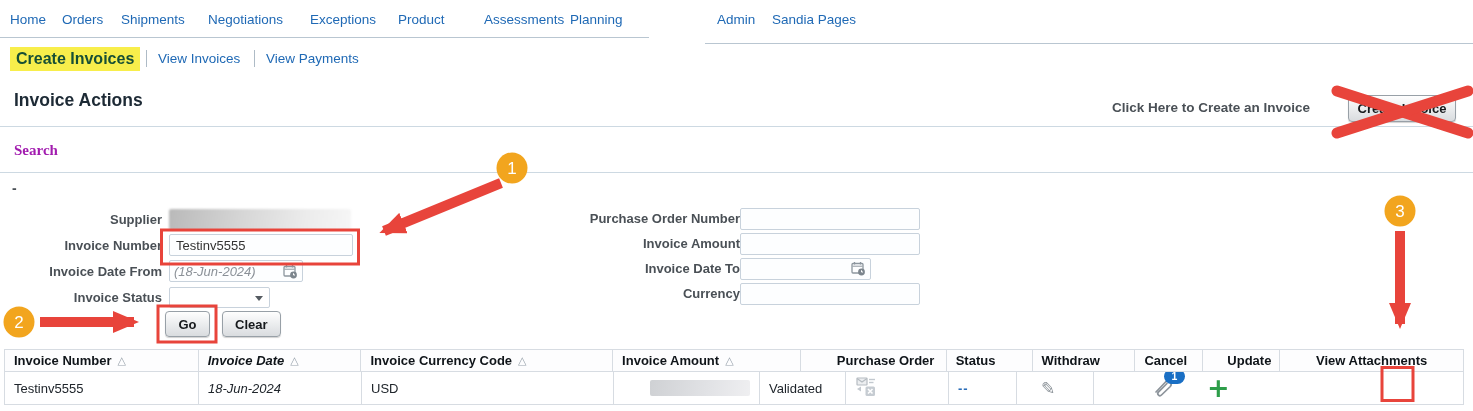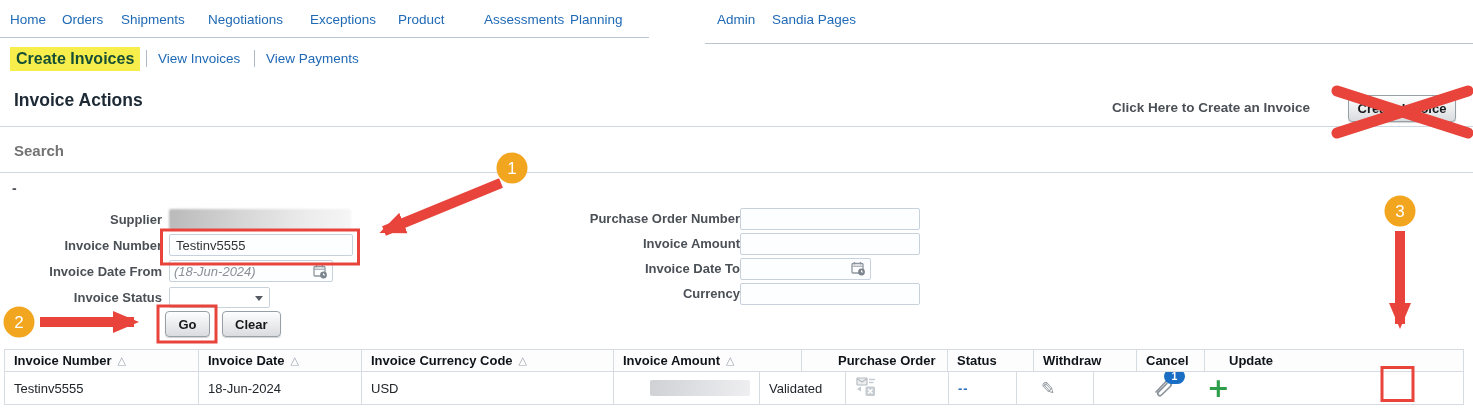--- a/index.html
+++ b/index.html
@@ -21,51 +21,51 @@
   .subnav-sep{position:absolute;top:50px;width:1px;height:17px;background:#aebbc6;}
 
   
   .page-title{position:absolute;left:14px;top:90px;font-size:17.5px;font-weight:bold;color:#1d2a35;}
   .create-hint{position:absolute;left:1112px;top:100px;font-size:13.5px;font-weight:bold;color:#4a5056;}
   .btn{background:linear-gradient(#fefefe,#d9dcdf);border:1px solid #98a0a7;border-radius:4px;font-family:"Liberation Sans",sans-serif;font-weight:bold;font-size:13px;color:#16191c;padding:4px 10px;box-shadow:0 1px 1px rgba(0,0,0,.18);cursor:pointer;}
   .create-btn{position:absolute;left:1348px;top:95px;width:108px;height:27px;padding:0;}
   .hr{position:absolute;left:0;width:1473px;height:1px;background:#cdd9e2;}
 
   
-  .search-title{position:absolute;left:14px;top:142px;font-size:15px;font-weight:bold;color:#737373;}
+  .search-title{position:absolute;left:14px;top:142px;font-size:15px;font-weight:bold;color:#a21caf;font-family:Liberation Serif, serif;}
   .dash{position:absolute;left:12px;top:180px;font-size:14px;font-weight:bold;color:#4a5056;}
 
   .form-left{position:absolute;left:0;top:206px;display:grid;grid-template-columns:162px auto;column-gap:7px;grid-auto-rows:26px;align-items:center;}
   .form-right{position:absolute;left:560px;top:206px;display:grid;grid-template-columns:180px auto;column-gap:0;grid-auto-rows:25px;align-items:center;}
   .flabel{justify-self:end;font-size:13px;font-weight:bold;color:#4a5056;white-space:nowrap;}
   .txt{box-sizing:border-box;height:22px;border:1px solid #c8d2dc;background:#fdfeff;border-radius:2px;font-family:"Liberation Sans",sans-serif;font-size:13px;padding:1px 6px;color:#333;outline:none;}
   .txt::placeholder{color:#8b9198;font-style:italic;}
   .w184{width:184px;} .w180{width:180px;}
   .redact-supplier{width:182px;height:21px;border-radius:2px;background:linear-gradient(100deg,#b9b9b9,#d6d6d6 40%,#ececec 75%,#f6f6f6);filter:blur(1px);}
   .field-date{box-sizing:border-box;position:relative;display:flex;align-items:center;height:22px;border:1px solid #c8d2dc;background:#fdfeff;border-radius:2px;}
-  .fd140{width:164px;} .fd131{width:131px;}
+  .fd140{width:134px;} .fd131{width:131px;}
   .field-date input{border:none;background:transparent;outline:none;flex:1;font-family:"Liberation Sans",sans-serif;font-size:13px;padding:1px 4px;color:#333;min-width:0;}
   .field-date input::placeholder{color:#8b9198;font-style:italic;}
   .cal{flex:0 0 auto;margin-right:4px;cursor:pointer;display:flex;}
   .sel{box-sizing:border-box;position:relative;width:101px;height:21px;border:1px solid #c8d2dc;background:#fff;border-radius:2px;cursor:pointer;}
   .sel .chev{position:absolute;right:6px;top:8px;width:0;height:0;border-left:4px solid transparent;border-right:4px solid transparent;border-top:5px solid #555b61;}
   .form-buttons{position:absolute;left:165px;top:311px;display:flex;gap:12px;}
   .go-btn{width:45px;height:26px;padding:0;}
   .clear-btn{height:26px;padding:0 12px;}
 
   
   .results-table{position:absolute;left:4px;top:349px;width:1460px;border:1px solid #d7dce2;box-sizing:border-box;background:#fff;}
   .thead{display:flex;height:21px;border-bottom:1px solid #d7dce2;background:#fdfdfe;}
   .tr{display:flex;height:32px;}
   .th,.td{box-sizing:border-box;display:flex;align-items:center;padding:0 9px;overflow:hidden;white-space:nowrap;}
   .th{font-size:13px;font-weight:bold;color:#0f1419;}
   .td{font-size:13px;color:#20262c;}
   .bl{border-left:1px solid #d7dce2;}
   .sort{font-size:11px;color:#9aa4ad;margin-left:6px;font-family:"DejaVu Sans",sans-serif;}
-  .c1{width:193px;} .c2{width:163px;} .c3{width:252px;} .c4{width:188px;} .c5{width:146px;padding-left:36px;}
+  .c1{width:193px;} .c2{width:163px;font-style:italic;} .c3{width:252px;} .c4{width:188px;} .c5{width:146px;padding-left:36px;}
   .c6{width:86px;} .c7{width:103px;} .c8{width:68px;} .c9{width:77px;padding-left:24px;} .c10{width:184px;}
   .num{justify-content:flex-end;}
   .redact-po{width:102px;height:16px;border-radius:2px;background:linear-gradient(100deg,#cfd1d4,#e2e3e6 60%,#efeff1);filter:blur(.6px);}
   .cancel-glyph{color:#2a6db8;font-weight:bold;font-size:13px;letter-spacing:1px;}
   .pencil{font-family:"DejaVu Sans",sans-serif;font-size:17px;color:#8b9298;cursor:pointer;}
   .attach-wrap{position:relative;display:inline-block;margin-left:48px;cursor:pointer;}
   .badge{position:absolute;left:13px;top:-6px;min-width:21px;height:15px;border-radius:8px;background:#1a6fc4;color:#fff;font-size:10.5px;font-weight:bold;display:flex;align-items:center;justify-content:center;}
   .plus{font-family:"DejaVu Sans",sans-serif;font-size:27px;font-weight:bold;color:#2e9e4a;line-height:20px;margin-left:30px;cursor:pointer;}
   .center{justify-content:center;}
 
@@ -193,20 +193,23 @@
           <span>Status</span>
         </div>
       <div class="th c7 bl">
           <span>Withdraw</span>
         </div>
       <div class="th c8 bl">
           <span>Cancel</span>
         </div>
       <div class="th c9 bl">
           <span>Update</span>
+        </div>
+      <div class="th c10 bl center">
+          <span>View Attachments</span>
         </div>
     </div>
     <div class="tr">
       <div class="td c1">Testinv5555</div>
       <div class="td c2 bl">18-Jun-2024</div>
       <div class="td c3 bl">USD</div>
       <div class="td c5 bl">
           <div class="redact-po"></div>
         </div>
       <div class="td c6 bl">Validated</div>

